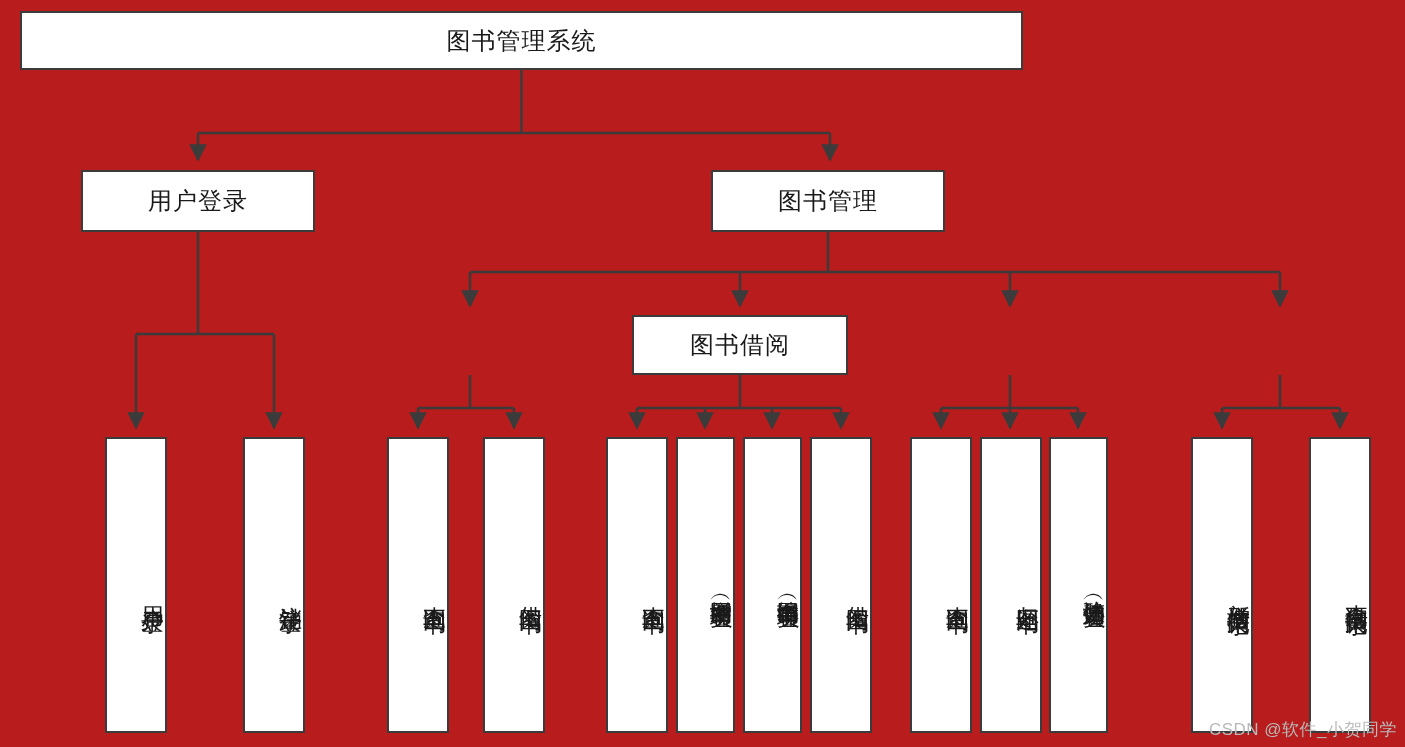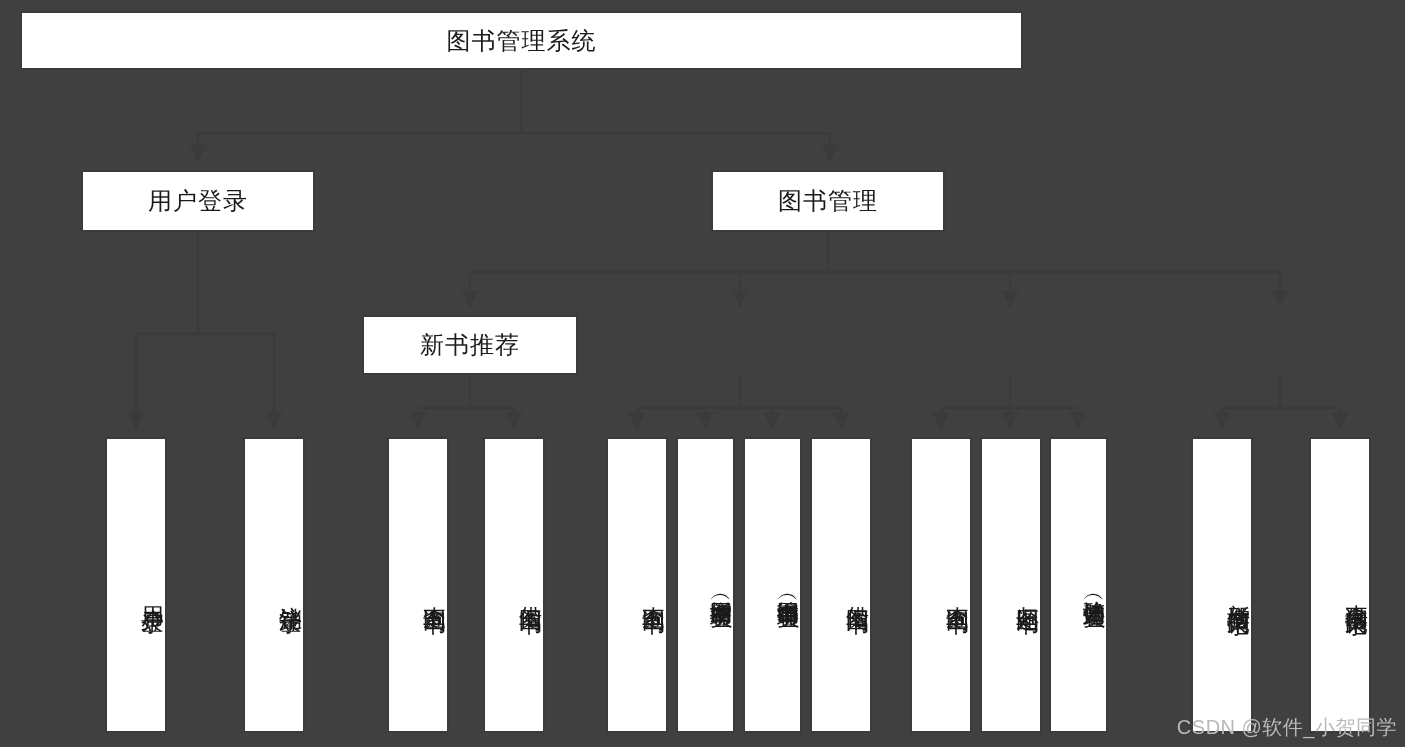--- a/index.html
+++ b/index.html
@@ -7,21 +7,21 @@
     padding: 0;
     background: #ffffff;
   }
   body {
     font-family: "Liberation Sans", "DejaVu Sans", sans-serif;
   }
   #canvas {
     position: relative;
     width: 1405px;
     height: 747px;
-    background: #404040;
+    background: #b91c1c;
     overflow: hidden;
   }
   #edges {
     position: absolute;
     left: 0;
     top: 0;
     width: 1405px;
     height: 747px;
     pointer-events: none;
   }
@@ -54,21 +54,21 @@
     letter-spacing: 1px;
   }
   .label {
     display: block;
     white-space: nowrap;
   }
   #watermark {
     position: absolute;
     right: 8px;
     bottom: 6px;
-    font-size: 20px;
+    font-size: 17px;
     color: #b9b9b9;
     white-space: nowrap;
     letter-spacing: 0.5px;
   }
 </style>
 </head>
 <body>
 
 <div id="canvas">
 
@@ -126,22 +126,22 @@
     <span class="label">图书管理系统</span>
   </div>
 
   <div class="node horiz" style="left:81px; top:170px; width:234px; height:62px;">
     <span class="label">用户登录</span>
   </div>
   <div class="node horiz" style="left:711px; top:170px; width:234px; height:62px;">
     <span class="label">图书管理</span>
   </div>
 
-  <div class="node horiz" style="left:362px; top:315px; width:216px; height:60px;">
-    <span class="label">新书推荐</span>
+  <div class="node horiz" style="left:632px; top:315px; width:216px; height:60px;">
+    <span class="label">图书借阅</span>
   </div>
 
   <div class="node vert" style="left:105px; top:437px; width:62px; height:296px;">
     <span class="label">用户登录</span>
   </div>
   <div class="node vert" style="left:243px; top:437px; width:62px; height:296px;">
     <span class="label">注销登录</span>
   </div>
 
   <div class="node vert" style="left:387px; top:437px; width:62px; height:296px;">

